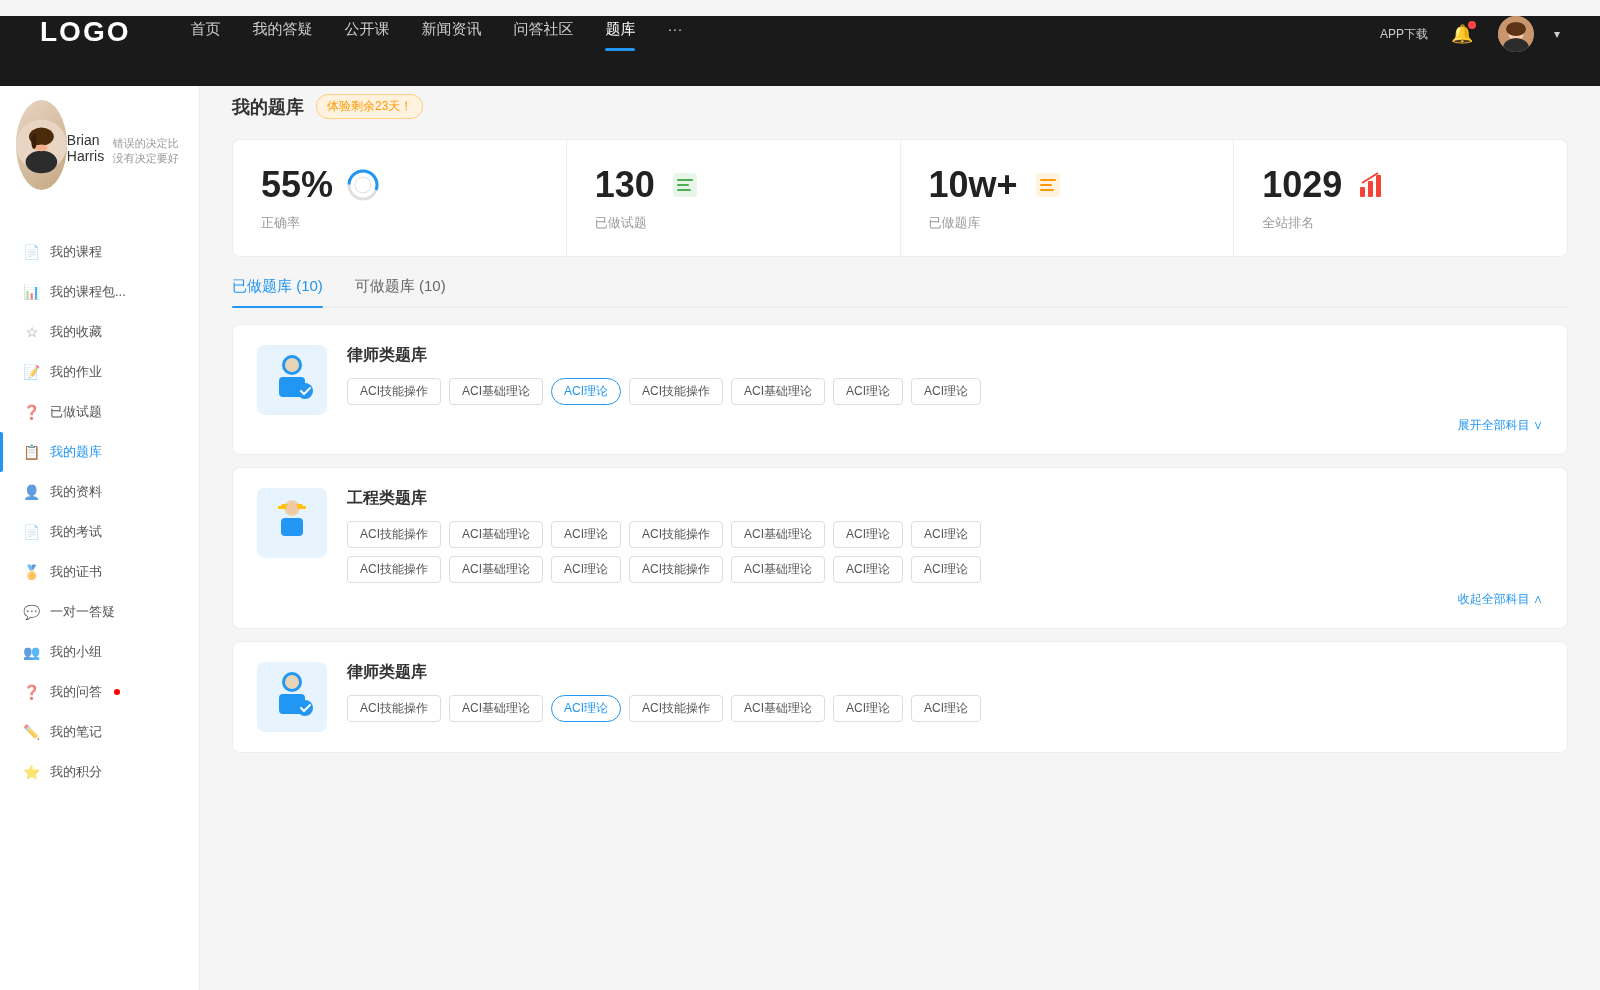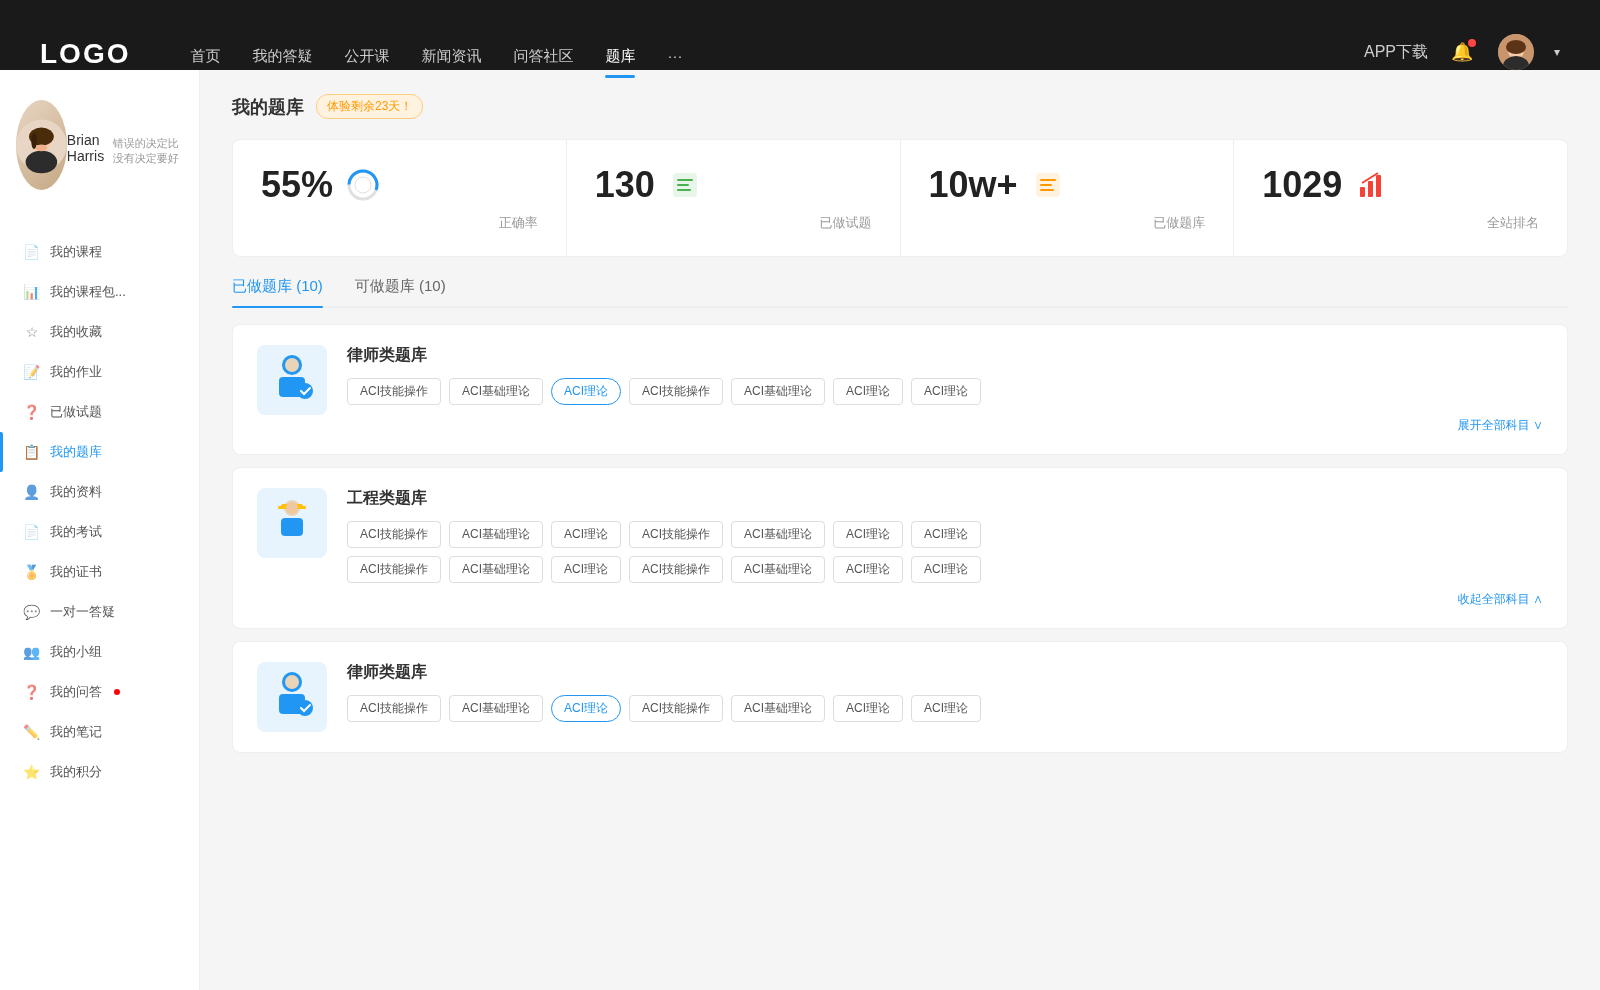--- a/index.html
+++ b/index.html
@@ -3,24 +3,24 @@
   <meta charset="utf-8">
   <style>
     * { box-sizing: border-box; margin: 0; padding: 0; }
     body { font-family: -apple-system, BlinkMacSystemFont, 'PingFang SC', 'Microsoft YaHei', sans-serif; background: #f5f5f5; color: #333; }
 
     
     .header {
       background: #1a1a1a;
       height: 70px;
       display: flex;
-      align-items: flex-end;
+      align-items: flex-start;
       padding: 0 40px;
       position: fixed;
-      top: 0; left: 0; right: 0;
+      top: 16px; left: 0; right: 0;
       z-index: 100;
     }
     .header-logo {
       color: white;
       font-size: 28px;
       font-weight: bold;
       letter-spacing: 2px;
       margin-right: 60px;
     }
     .header-nav {
@@ -47,21 +47,21 @@
       background: #2196F3;
       border-radius: 2px;
     }
     .header-right {
       display: flex;
       align-items: center;
       gap: 20px;
     }
     .app-download {
       color: #ccc;
-      font-size: 16px;
+      font-size: 12px;
       cursor: pointer;
     }
     .bell-icon {
       width: 30px; height: 30px;
       display: flex; align-items: center; justify-content: center;
       cursor: pointer;
       position: relative;
     }
     .bell-icon::before {
       content: '🔔';
@@ -234,21 +234,20 @@
       color: #222;
     }
     .stat-icon {
       width: 36px; height: 36px;
       display: flex; align-items: center; justify-content: center;
       font-size: 20px;
     }
     .stat-label {
       font-size: 13px;
       color: #999;
-      text-align: right;
     }
 
     
     .tabs-row {
       display: flex;
       gap: 32px;
       margin-bottom: 16px;
       border-bottom: 2px solid #eee;
     }
     .tab-item {

